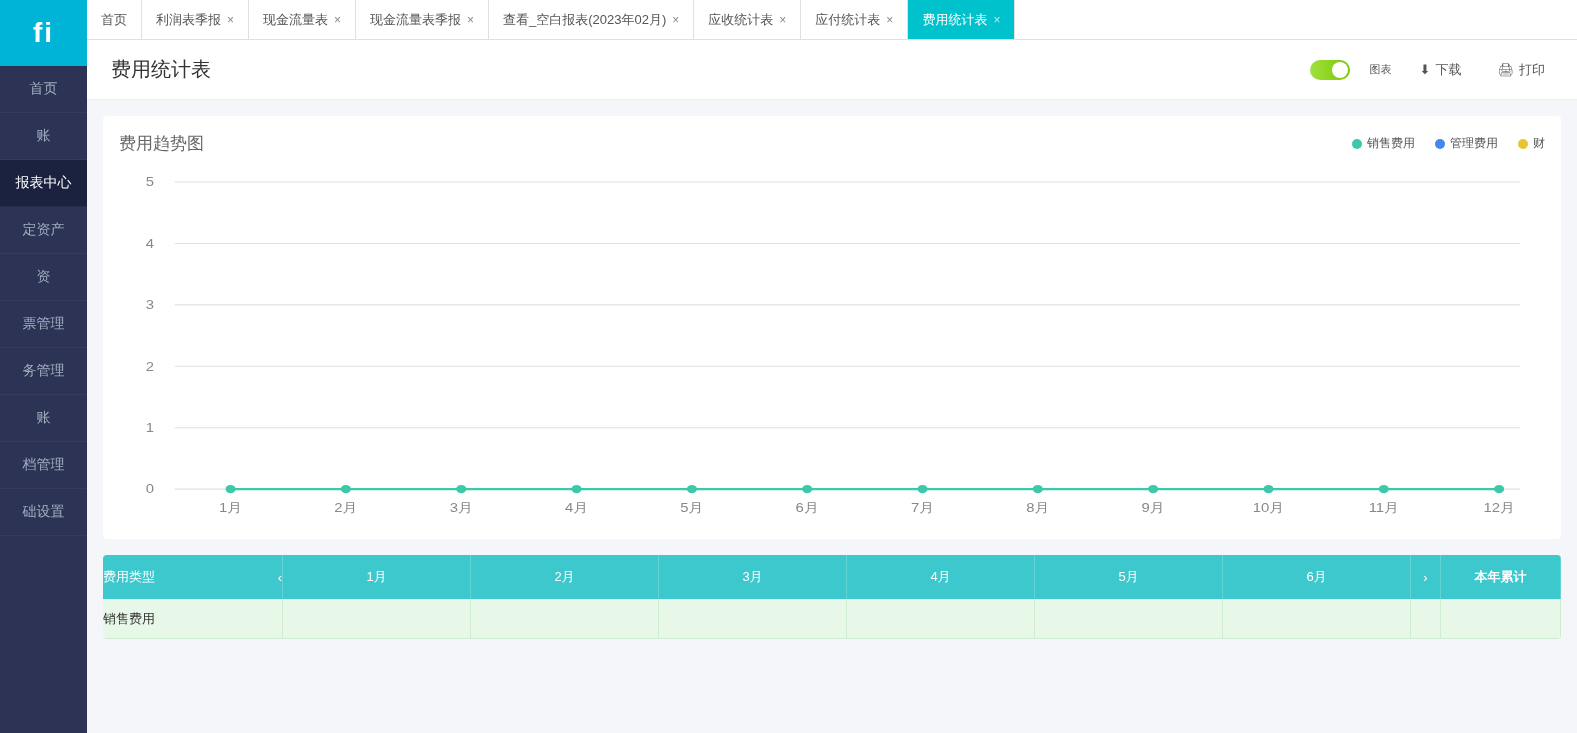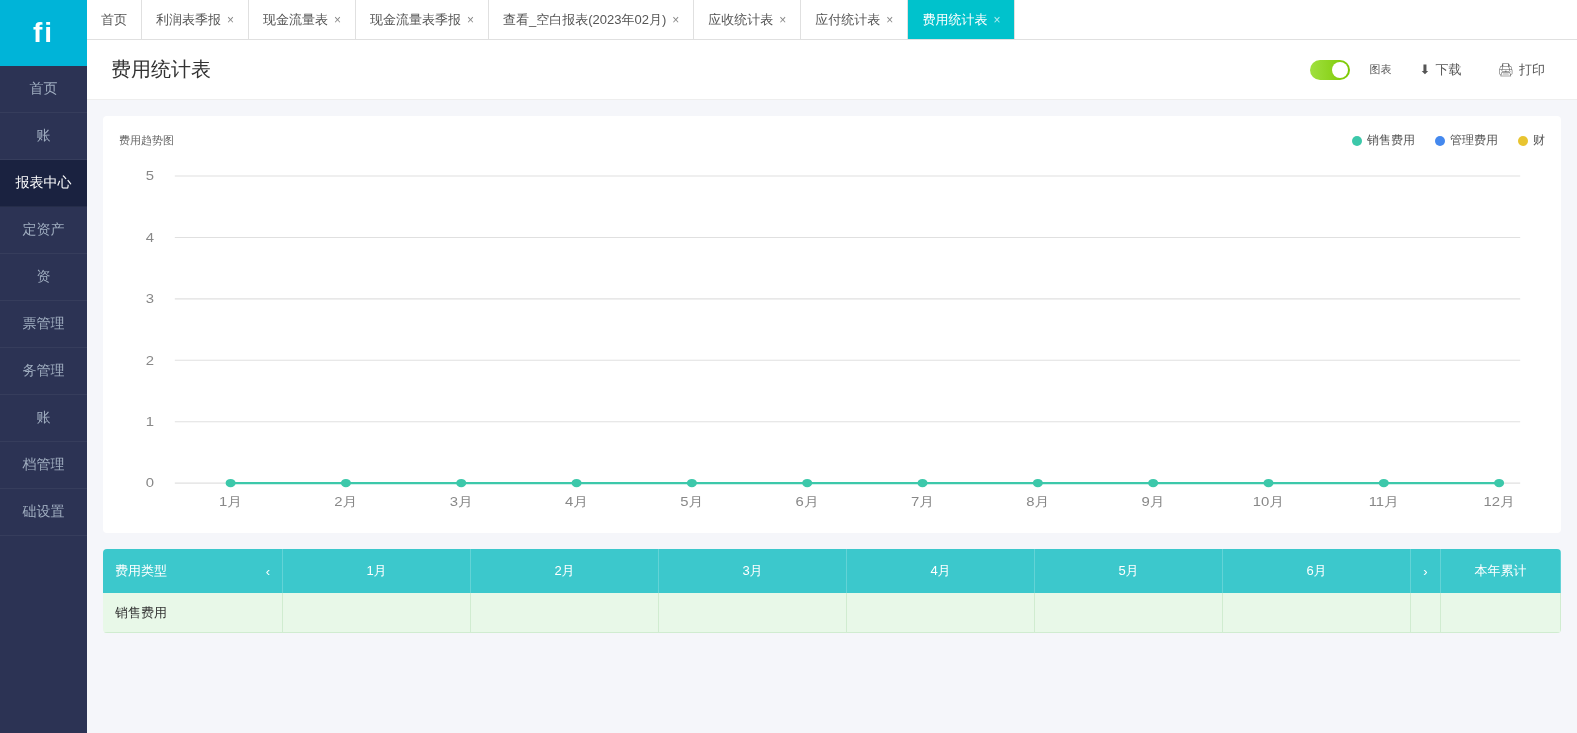--- a/index.html
+++ b/index.html
@@ -157,21 +157,21 @@
       border-radius: 4px;
       flex-shrink: 0;
     }
     .chart-header {
       display: flex;
       justify-content: space-between;
       align-items: center;
       margin-bottom: 8px;
     }
     .chart-title {
-      font-size: 11px;
+      font-size: 17px;
       color: #666;
     }
     .chart-legend {
       display: flex;
       gap: 20px;
       font-size: 12px;
       color: #555;
     }
     .legend-item {
       display: flex;
@@ -200,21 +200,21 @@
     }
     .table-header-row {
       background: #3cc8cc;
       display: flex;
       align-items: center;
       height: 44px;
       color: white;
       font-size: 13px;
     }
     .table-col {
-      padding: 0 12px;
+      padding: 0 0;
       display: flex;
       align-items: center;
       justify-content: center;
       height: 100%;
       border-right: 1px solid rgba(255,255,255,0.2);
     }
     .table-col.type-col {
       width: 180px;
       justify-content: space-between;
       flex-shrink: 0;
@@ -224,20 +224,21 @@
       min-width: 100px;
     }
     .table-col.arrow-col {
       width: 30px;
       cursor: pointer;
       flex-shrink: 0;
     }
     .table-col.total-col {
       width: 120px;
       flex-shrink: 0;
+      font-weight: bold;
     }
     .table-data-row {
       display: flex;
       align-items: center;
       height: 40px;
       background: #e8f8e8;
       font-size: 13px;
       color: #333;
       border-bottom: 1px solid #d0ecd0;
     }

